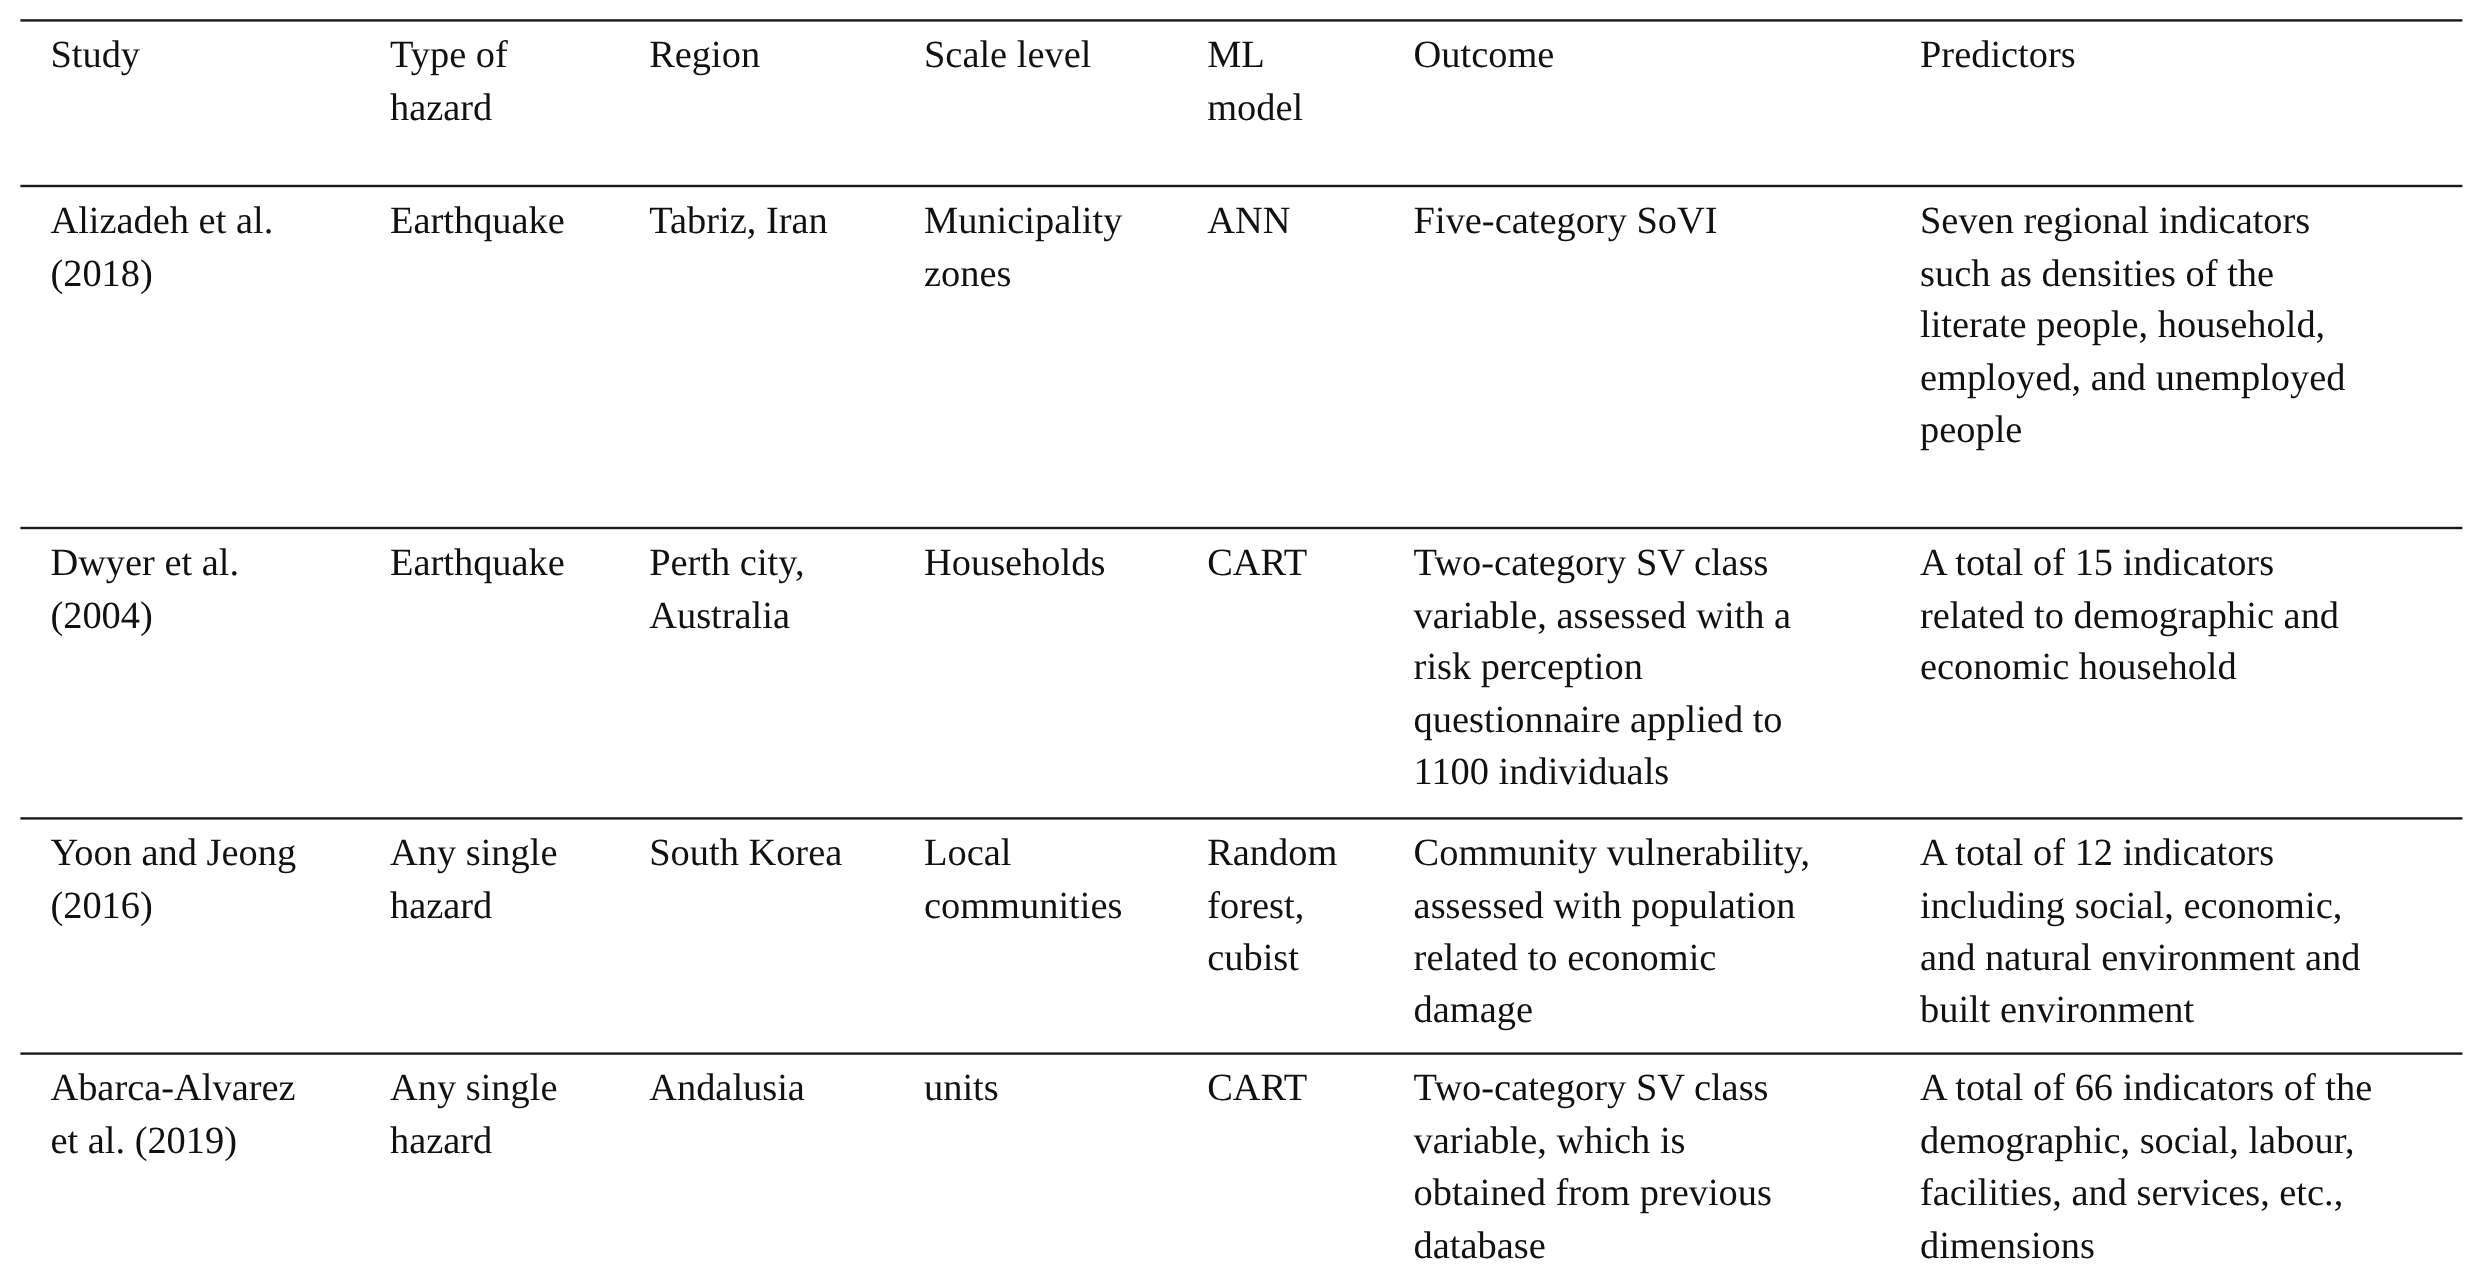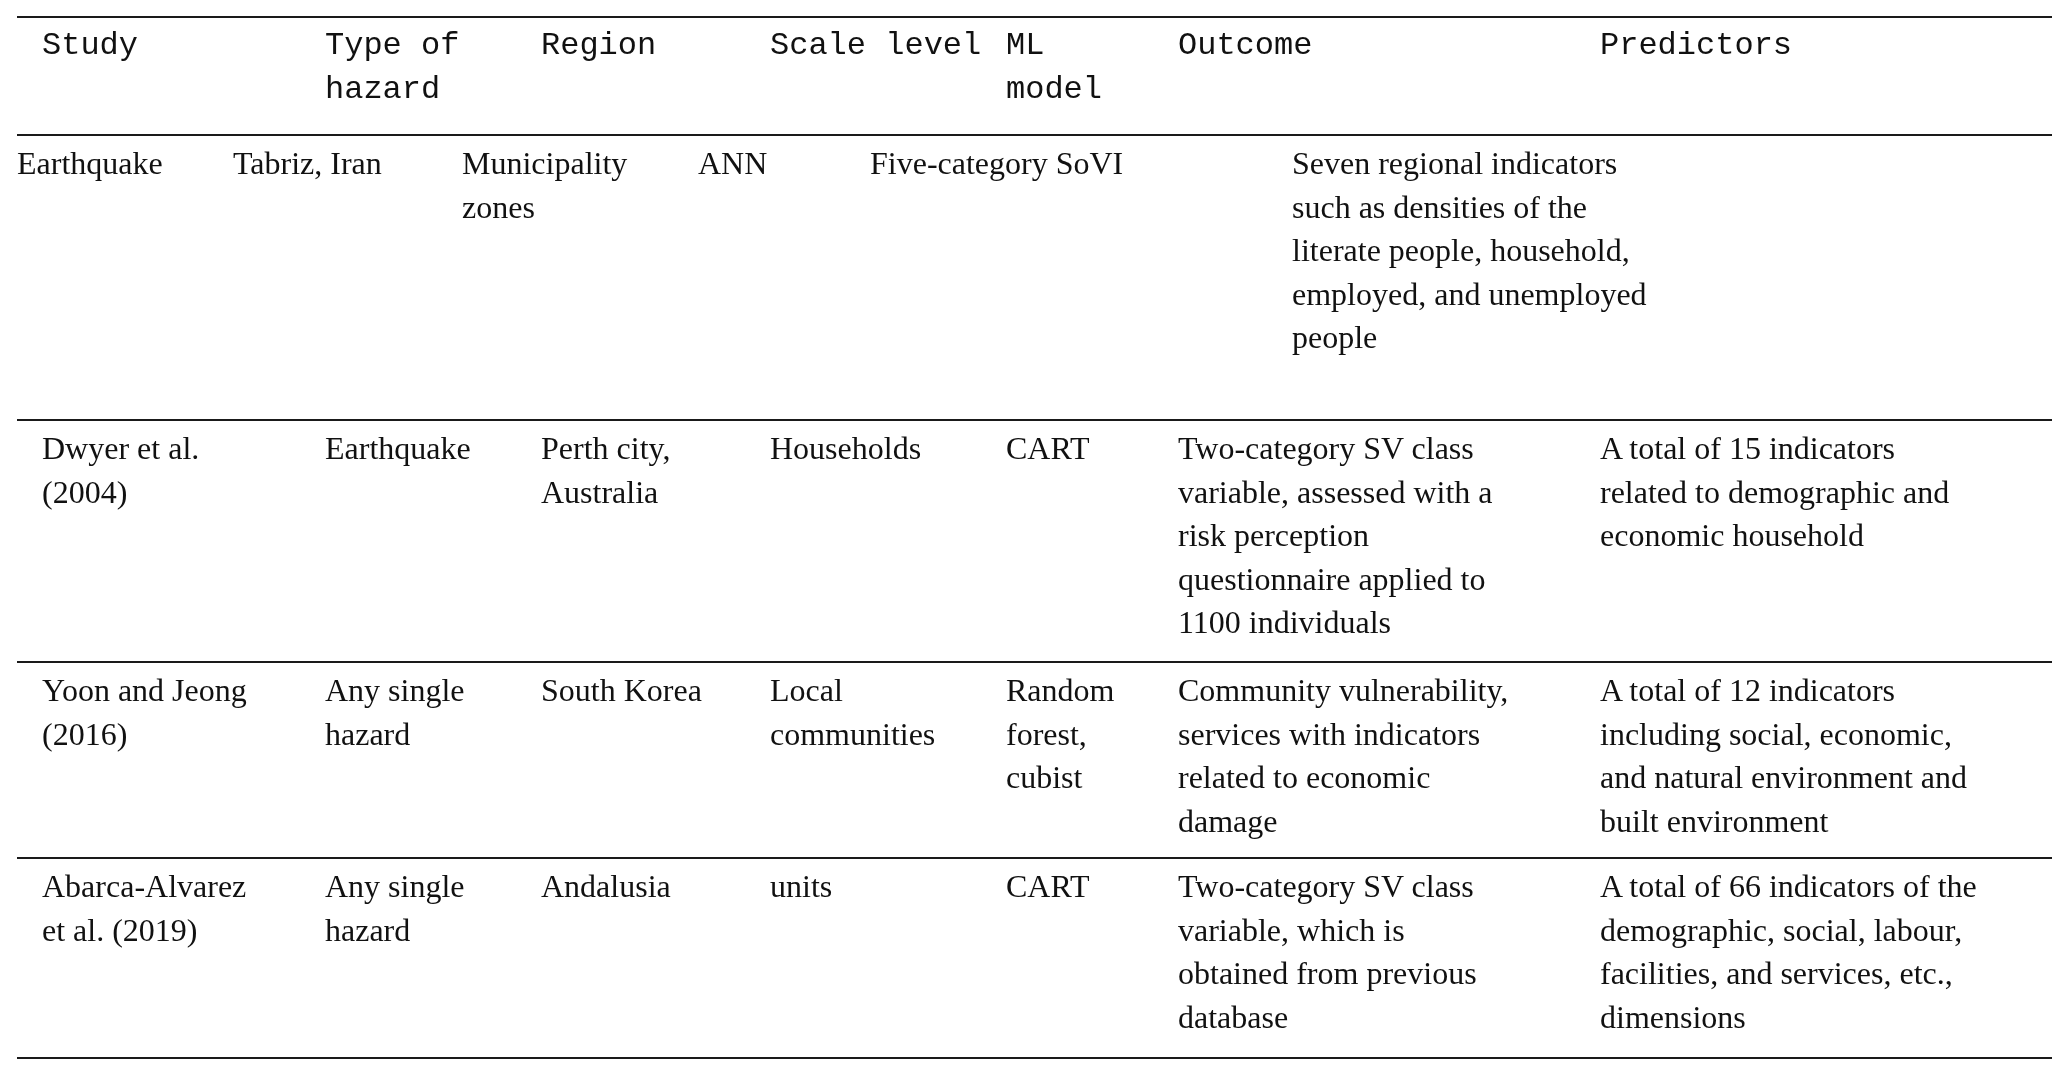--- a/index.html
+++ b/index.html
@@ -38,21 +38,21 @@
     white-space: nowrap;
   }
   .cell .line { display: block; }
   .c0 { width: 308px; padding-left: 25px; }
   .c1 { width: 216px; }
   .c2 { width: 229px; }
   .c3 { width: 236px; }
   .c4 { width: 172px; }
   .c5 { width: 422px; }
   .c6 { width: 452px; }
-  .header-row { padding-top: 6px; height: 116px; box-sizing: border-box; font-family: Liberation Mono, monospace; }
+  .header-row { padding-top: 6px; height: 136px; box-sizing: border-box; }
   .body-row { padding-top: 6px; box-sizing: border-box; }
   .r0 { height: 283px; }
   .r1 { height: 240px; }
   .r2 { height: 194px; }
   .r3 { height: 198px; }
 </style>
 </head>
 <body>
 
 <div class="table">
@@ -80,20 +80,24 @@
       <span class="line">Outcome</span>
     </div>
     <div class="cell c6">
       <span class="line">Predictors</span>
     </div>
   </div>
 
   <div class="rule"></div>
 
   <div class="row body-row r0">
+    <div class="cell c0">
+      <span class="line">Alizadeh et al.</span>
+      <span class="line">(2018)</span>
+    </div>
     <div class="cell c1">
       <span class="line">Earthquake</span>
     </div>
     <div class="cell c2">
       <span class="line">Tabriz, Iran</span>
     </div>
     <div class="cell c3">
       <span class="line">Municipality</span>
       <span class="line">zones</span>
     </div>
@@ -164,21 +168,21 @@
       <span class="line">Local</span>
       <span class="line">communities</span>
     </div>
     <div class="cell c4">
       <span class="line">Random</span>
       <span class="line">forest,</span>
       <span class="line">cubist</span>
     </div>
     <div class="cell c5">
       <span class="line">Community vulnerability,</span>
-      <span class="line">services with indicators</span>
+      <span class="line">assessed with population</span>
       <span class="line">related to economic</span>
       <span class="line">damage</span>
     </div>
     <div class="cell c6">
       <span class="line">A total of 12 indicators</span>
       <span class="line">including social, economic,</span>
       <span class="line">and natural environment and</span>
       <span class="line">built environment</span>
     </div>
   </div>

